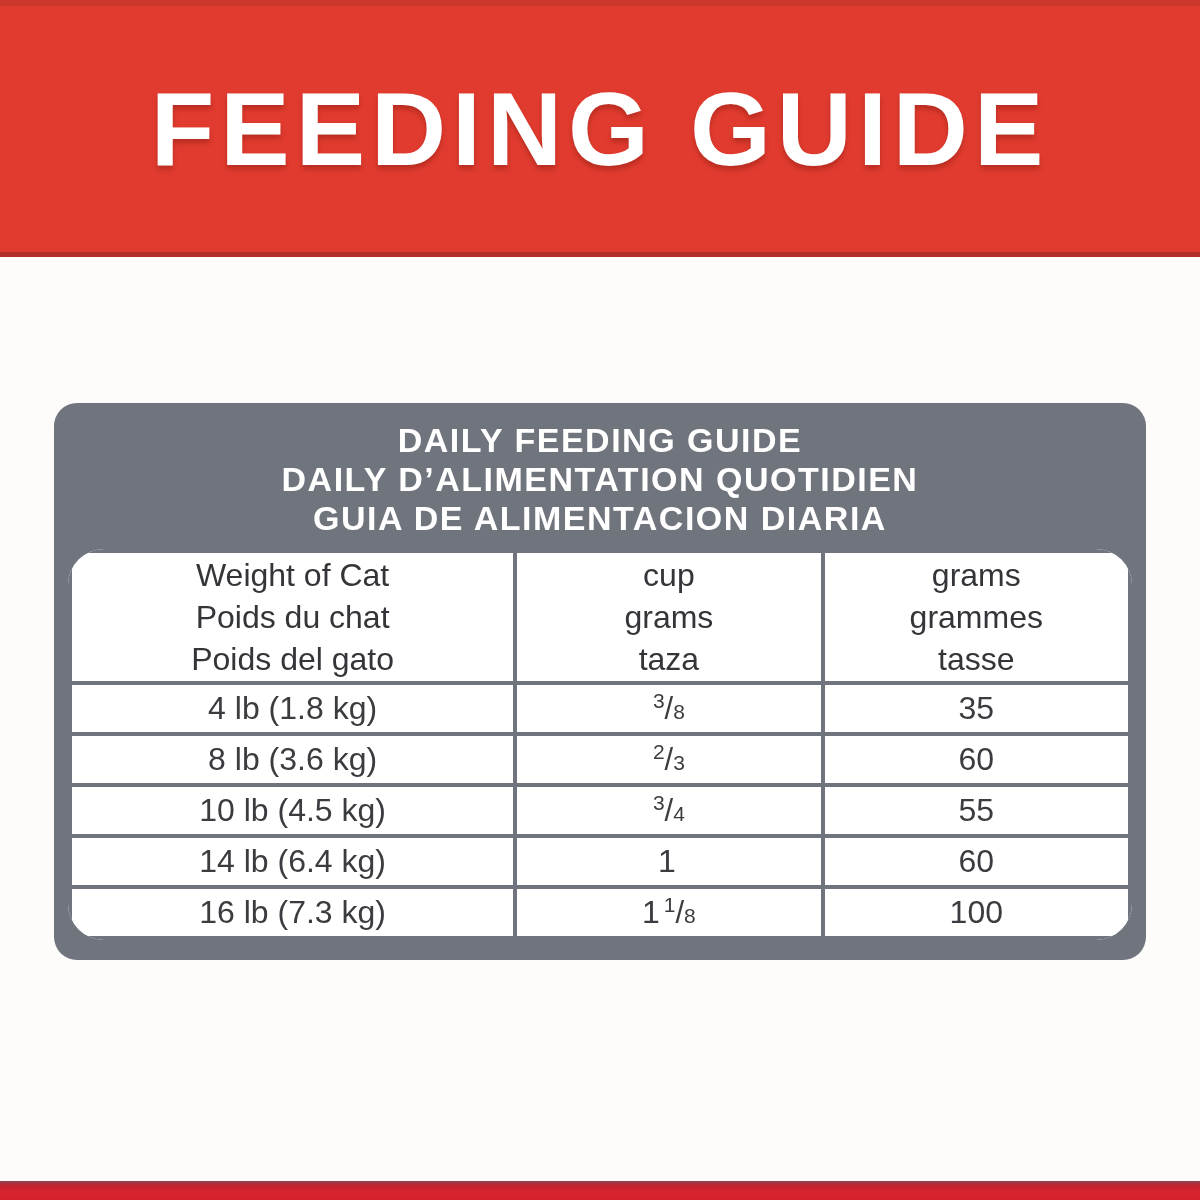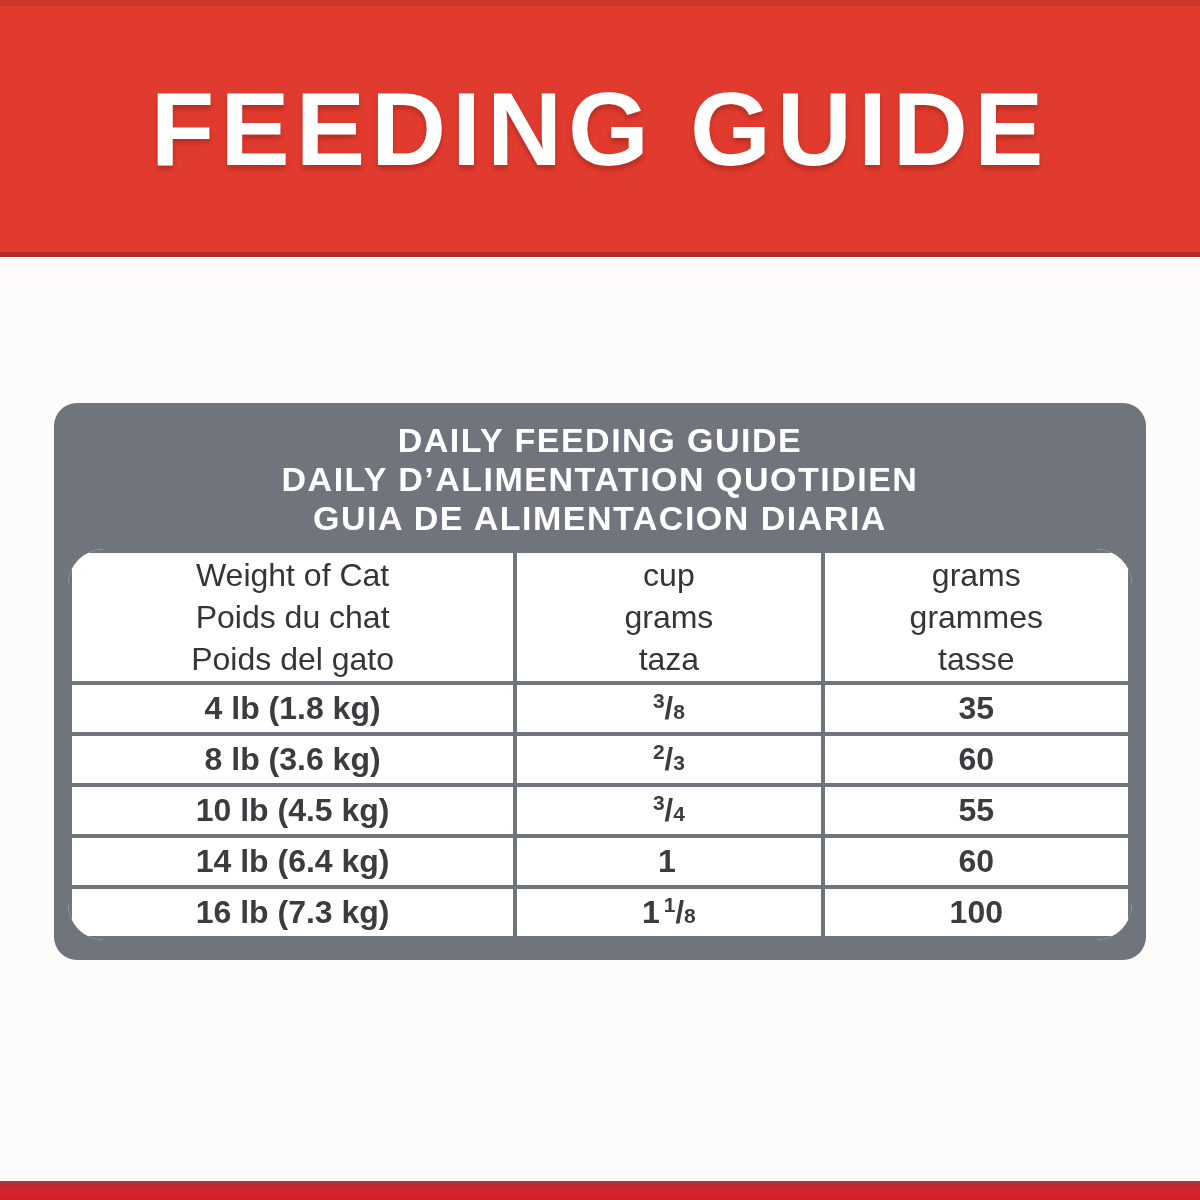--- a/index.html
+++ b/index.html
@@ -81,21 +81,21 @@
   thead th {
     height: 132px;
     font-size: 32px;
     line-height: 42px;
     font-weight: normal;
     color: var(--header-text);
   }
   tbody td {
     height: 51px;
     font-size: 32px;
-    font-weight: bold;
+    font-weight: normal;
     color: var(--text-dark);
   }
   .hdr-line { display: block; }
   
   .frac sup {
     font-size: 21px;
     vertical-align: 11px;
     line-height: 0;
   }
   .frac .slash { font-size: 31px; }

